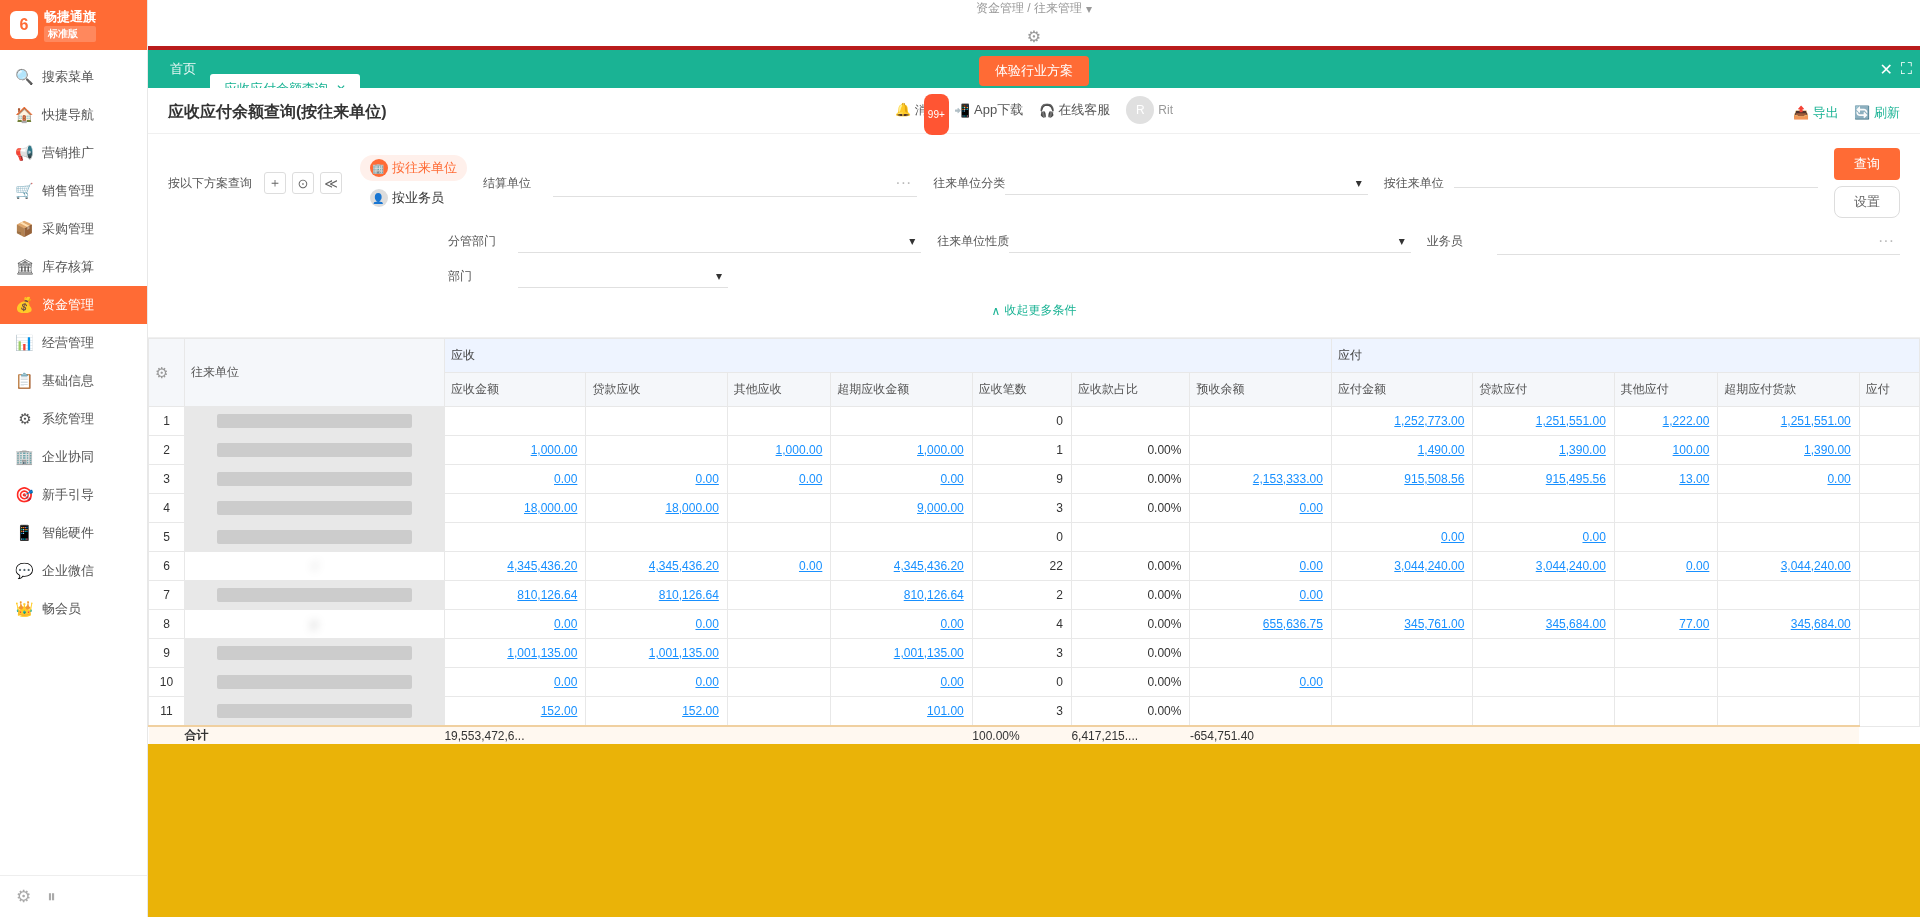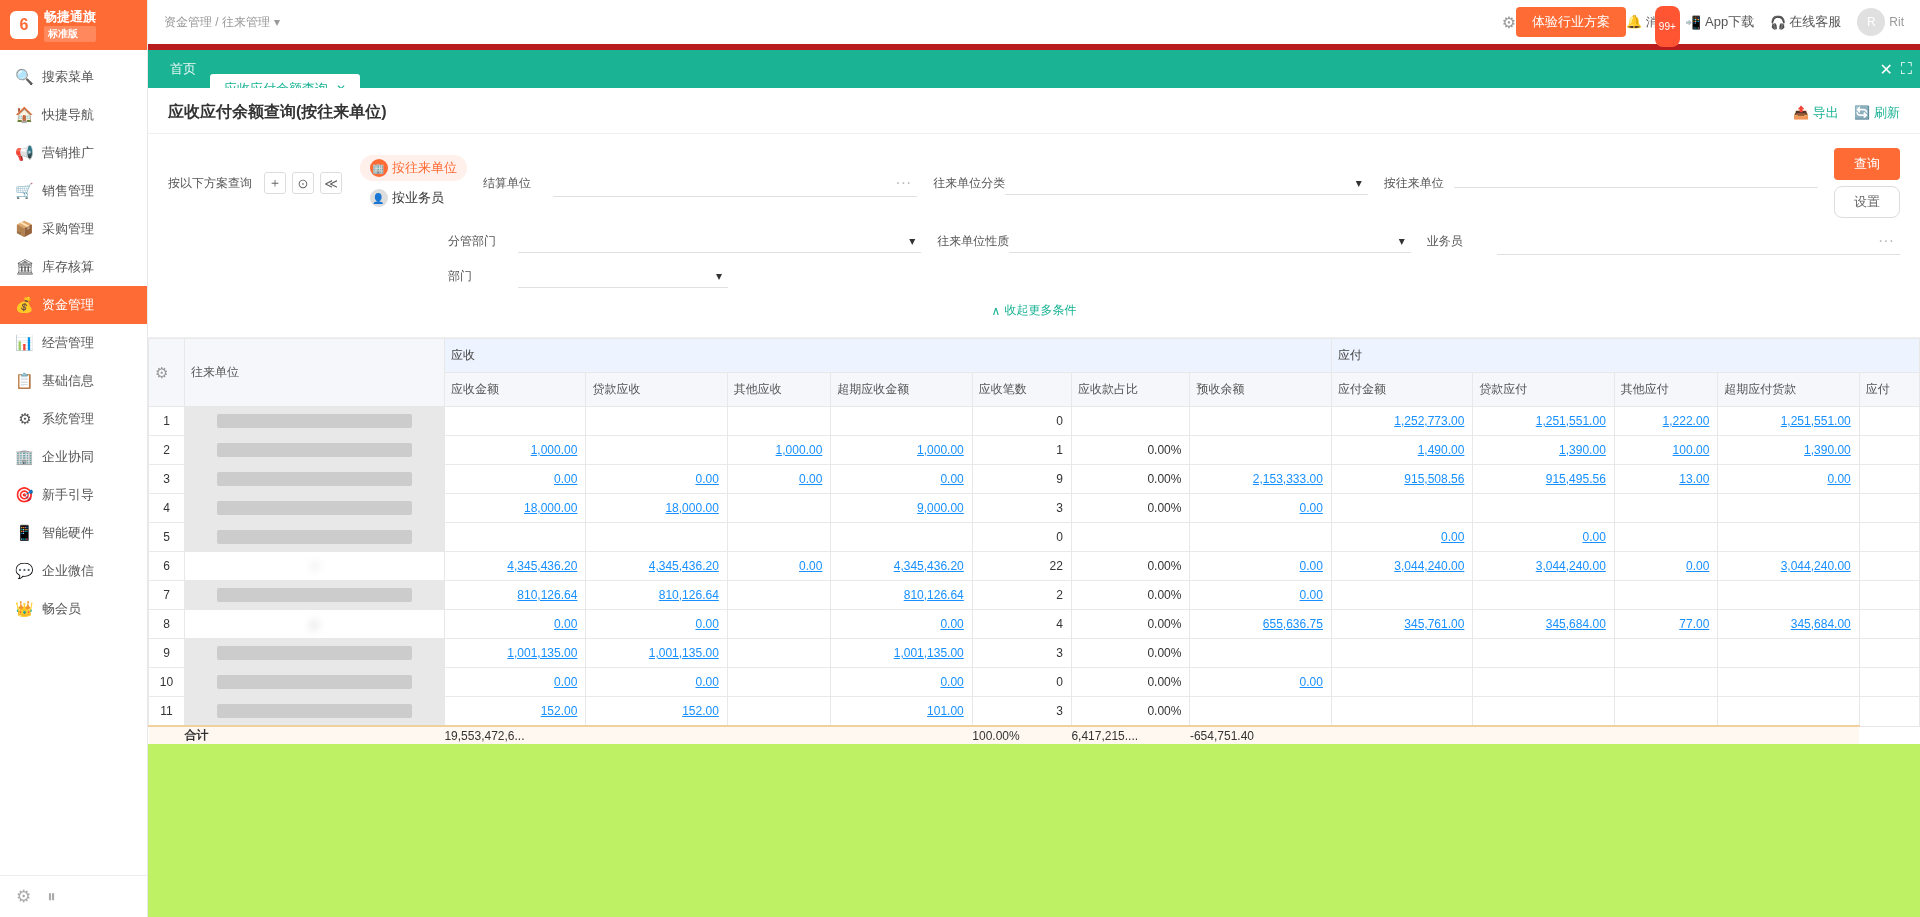--- a/index.html
+++ b/index.html
@@ -26,22 +26,22 @@
     .sidebar-item.active { background: #ff6b35; color: #fff; border-radius: 0; }
     .sidebar-item .icon { width: 18px; height: 18px; display: flex; align-items: center; justify-content: center; font-size: 15px; }
     .sidebar-bottom {
       padding: 10px 16px; display: flex; gap: 16px; border-top: 1px solid #eee;
       align-items: center; color: #999;
     }
 
     
     .top-header {
       position: fixed; left: 148px; right: 0; top: 0; height: 50px;
-      background: #fff; border-bottom: 6px solid #b91c1c;
-      display: flex; align-items: center; padding: 0 16px; z-index: 100;
+      background: #fff; border-bottom: 4px solid #b91c1c;
+      display: flex; align-items: center; padding: 0 16px; gap: 10px; z-index: 100; flex-direction: column;
     }
     .header-breadcrumb { color: #bbb; font-size: 12px; flex: 1; display: flex; align-items: center; gap: 4px; }
     .header-breadcrumb span { color: #999; }
     .header-dropdown { color: #999; cursor: pointer; }
     .header-gear { color: #999; cursor: pointer; font-size: 16px; }
     .header-cta {
       background: #ff6b35; color: #fff; border: none; padding: 6px 16px;
       border-radius: 4px; cursor: pointer; font-size: 13px;
     }
     .header-right { display: flex; align-items: center; gap: 16px; color: #555; font-size: 13px; }
@@ -66,21 +66,21 @@
     .tab {
       display: flex; align-items: center; gap: 4px; padding: 0 14px; height: 30px;
       background: transparent; color: #fff; cursor: pointer; border-radius: 3px; font-size: 13px;
     }
     .tab.active { background: #fff; color: #1ab394; margin-top: 40px; }
     .tab.home { color: rgba(255,255,255,0.9); }
     .tab-close { cursor: pointer; color: inherit; margin-left: 4px; font-size: 12px; }
     .tabs-right { margin-left: auto; display: flex; gap: 8px; color: #fff; font-size: 16px; cursor: pointer; }
 
     
-    .page-area { flex: 1; overflow: hidden; display: flex; flex-direction: column; background: #bef264; margin: 0; }
+    .page-area { flex: 1; overflow: hidden; display: flex; flex-direction: column; background: #eab308; margin: 0; }
 
     
     .page-header {
       padding: 14px 20px 10px; background: #fff; display: flex; align-items: center; justify-content: space-between;
       border-bottom: 1px solid #f0f0f0;
     }
     .page-title { font-size: 16px; font-weight: bold; color: #333; }
     .page-actions { display: flex; gap: 8px; color: #1ab394; font-size: 13px; cursor: pointer; }
     .page-actions span { display: flex; align-items: center; gap: 3px; }
 

